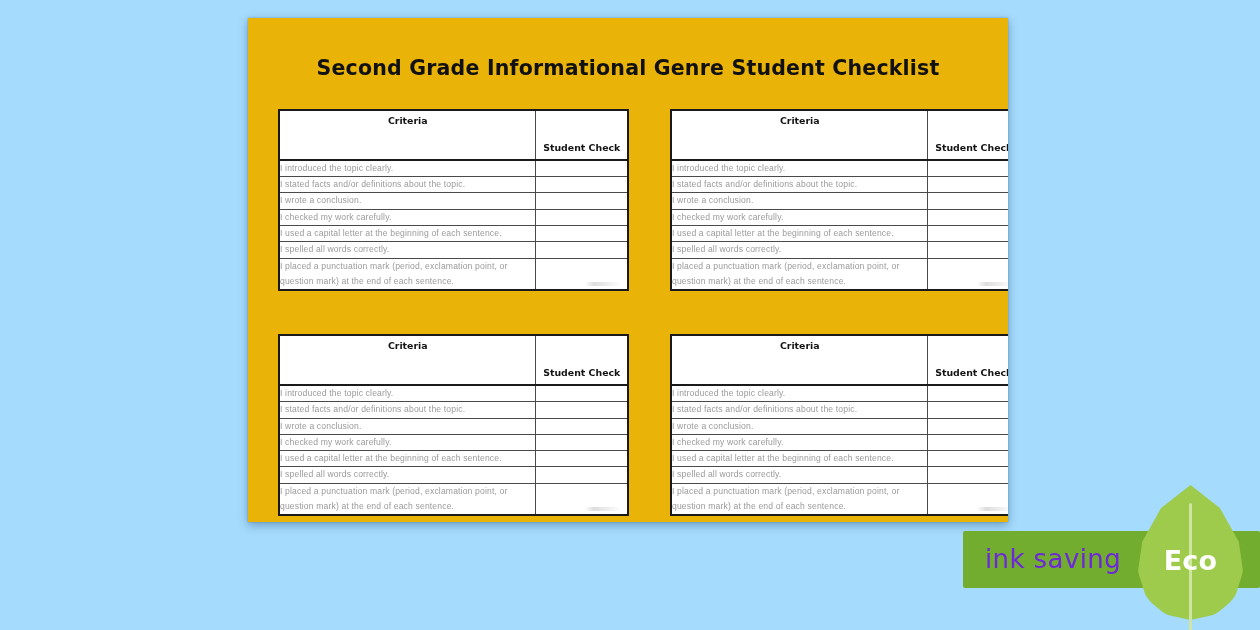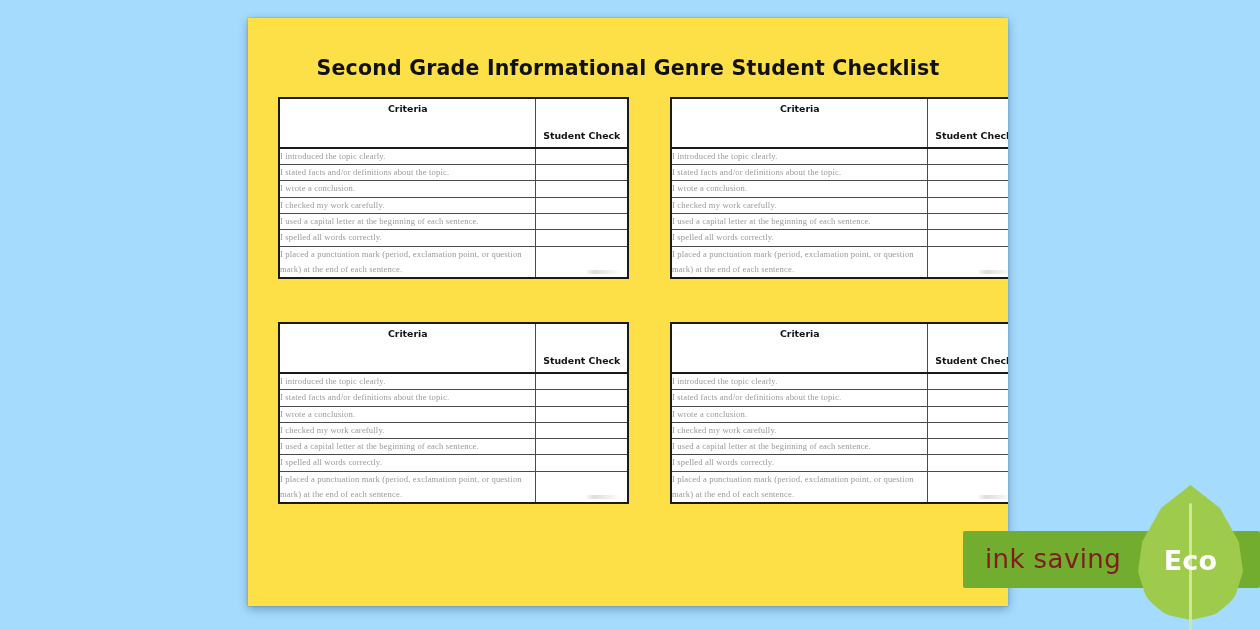--- a/index.html
+++ b/index.html
@@ -15,22 +15,22 @@
     font-family: "DejaVu Sans", sans-serif;
     position: relative;
   }
 
   
   #sheet {
     position: absolute;
     left: 248px;
     top: 18px;
     width: 760px;
-    height: 588px;
-    background: #fde047;
+    height: 504px;
+    background: #eab308;
     box-shadow: 0 3px 9px rgba(40, 80, 120, 0.45),
                 0 0 2px rgba(40, 80, 120, 0.35);
     overflow: hidden;
   }
 
   #worksheet-title {
     text-align: center;
     font-family: "DejaVu Sans", sans-serif;
     font-weight: bold;
     font-size: 20.5px;
@@ -39,21 +39,21 @@
     margin: 0;
     padding-top: 38px;
     padding-bottom: 0;
     white-space: nowrap;
   }
 
   
   #tables-grid {
     position: absolute;
     left: 30px;
-    top: 79px;
+    top: 91px;
     width: 704px;
     display: grid;
     grid-template-columns: 349px 349px;
     grid-column-gap: 10px;
     grid-row-gap: 16px;
     gap: 43px;
   }
 
   .checklist-table {
     border: 2.2px solid #1a1a1a;
@@ -82,21 +82,21 @@
     font-weight: bold;
     font-size: 9.4px;
     color: #141414;
     padding: 5px 6px 5px 7px;
     line-height: 1.15;
     white-space: nowrap;
   }
   .th-inner.center { text-align: center; margin-top: 27px; }
 
   .criteria-cell {
-    font-family: Liberation Serif, serif;
+    font-family: Liberation Sans, sans-serif;
     font-size: 8.6px;
     font-weight: normal;
     color: #9a9a9a;
     line-height: 1.78;
     padding: 3px 8px 4px 7px;
     letter-spacing: 0.15px;
   }
 
   .check-cell {
     background: #ffffff;
@@ -136,21 +136,21 @@
     border-radius: 2px;
   }
   #eco-bar-label {
     position: absolute;
     left: 22px;
     top: 0;
     height: 57px;
     line-height: 57px;
     font-family: "DejaVu Sans", sans-serif;
     font-size: 26px;
-    color: #7f1d1d;
+    color: #6d28d9;
     letter-spacing: 0.4px;
     white-space: nowrap;
   }
   #eco-leaf-wrap {
     position: absolute;
     left: 175px;
     top: -46px;
     width: 105px;
     height: 148px;
   }

